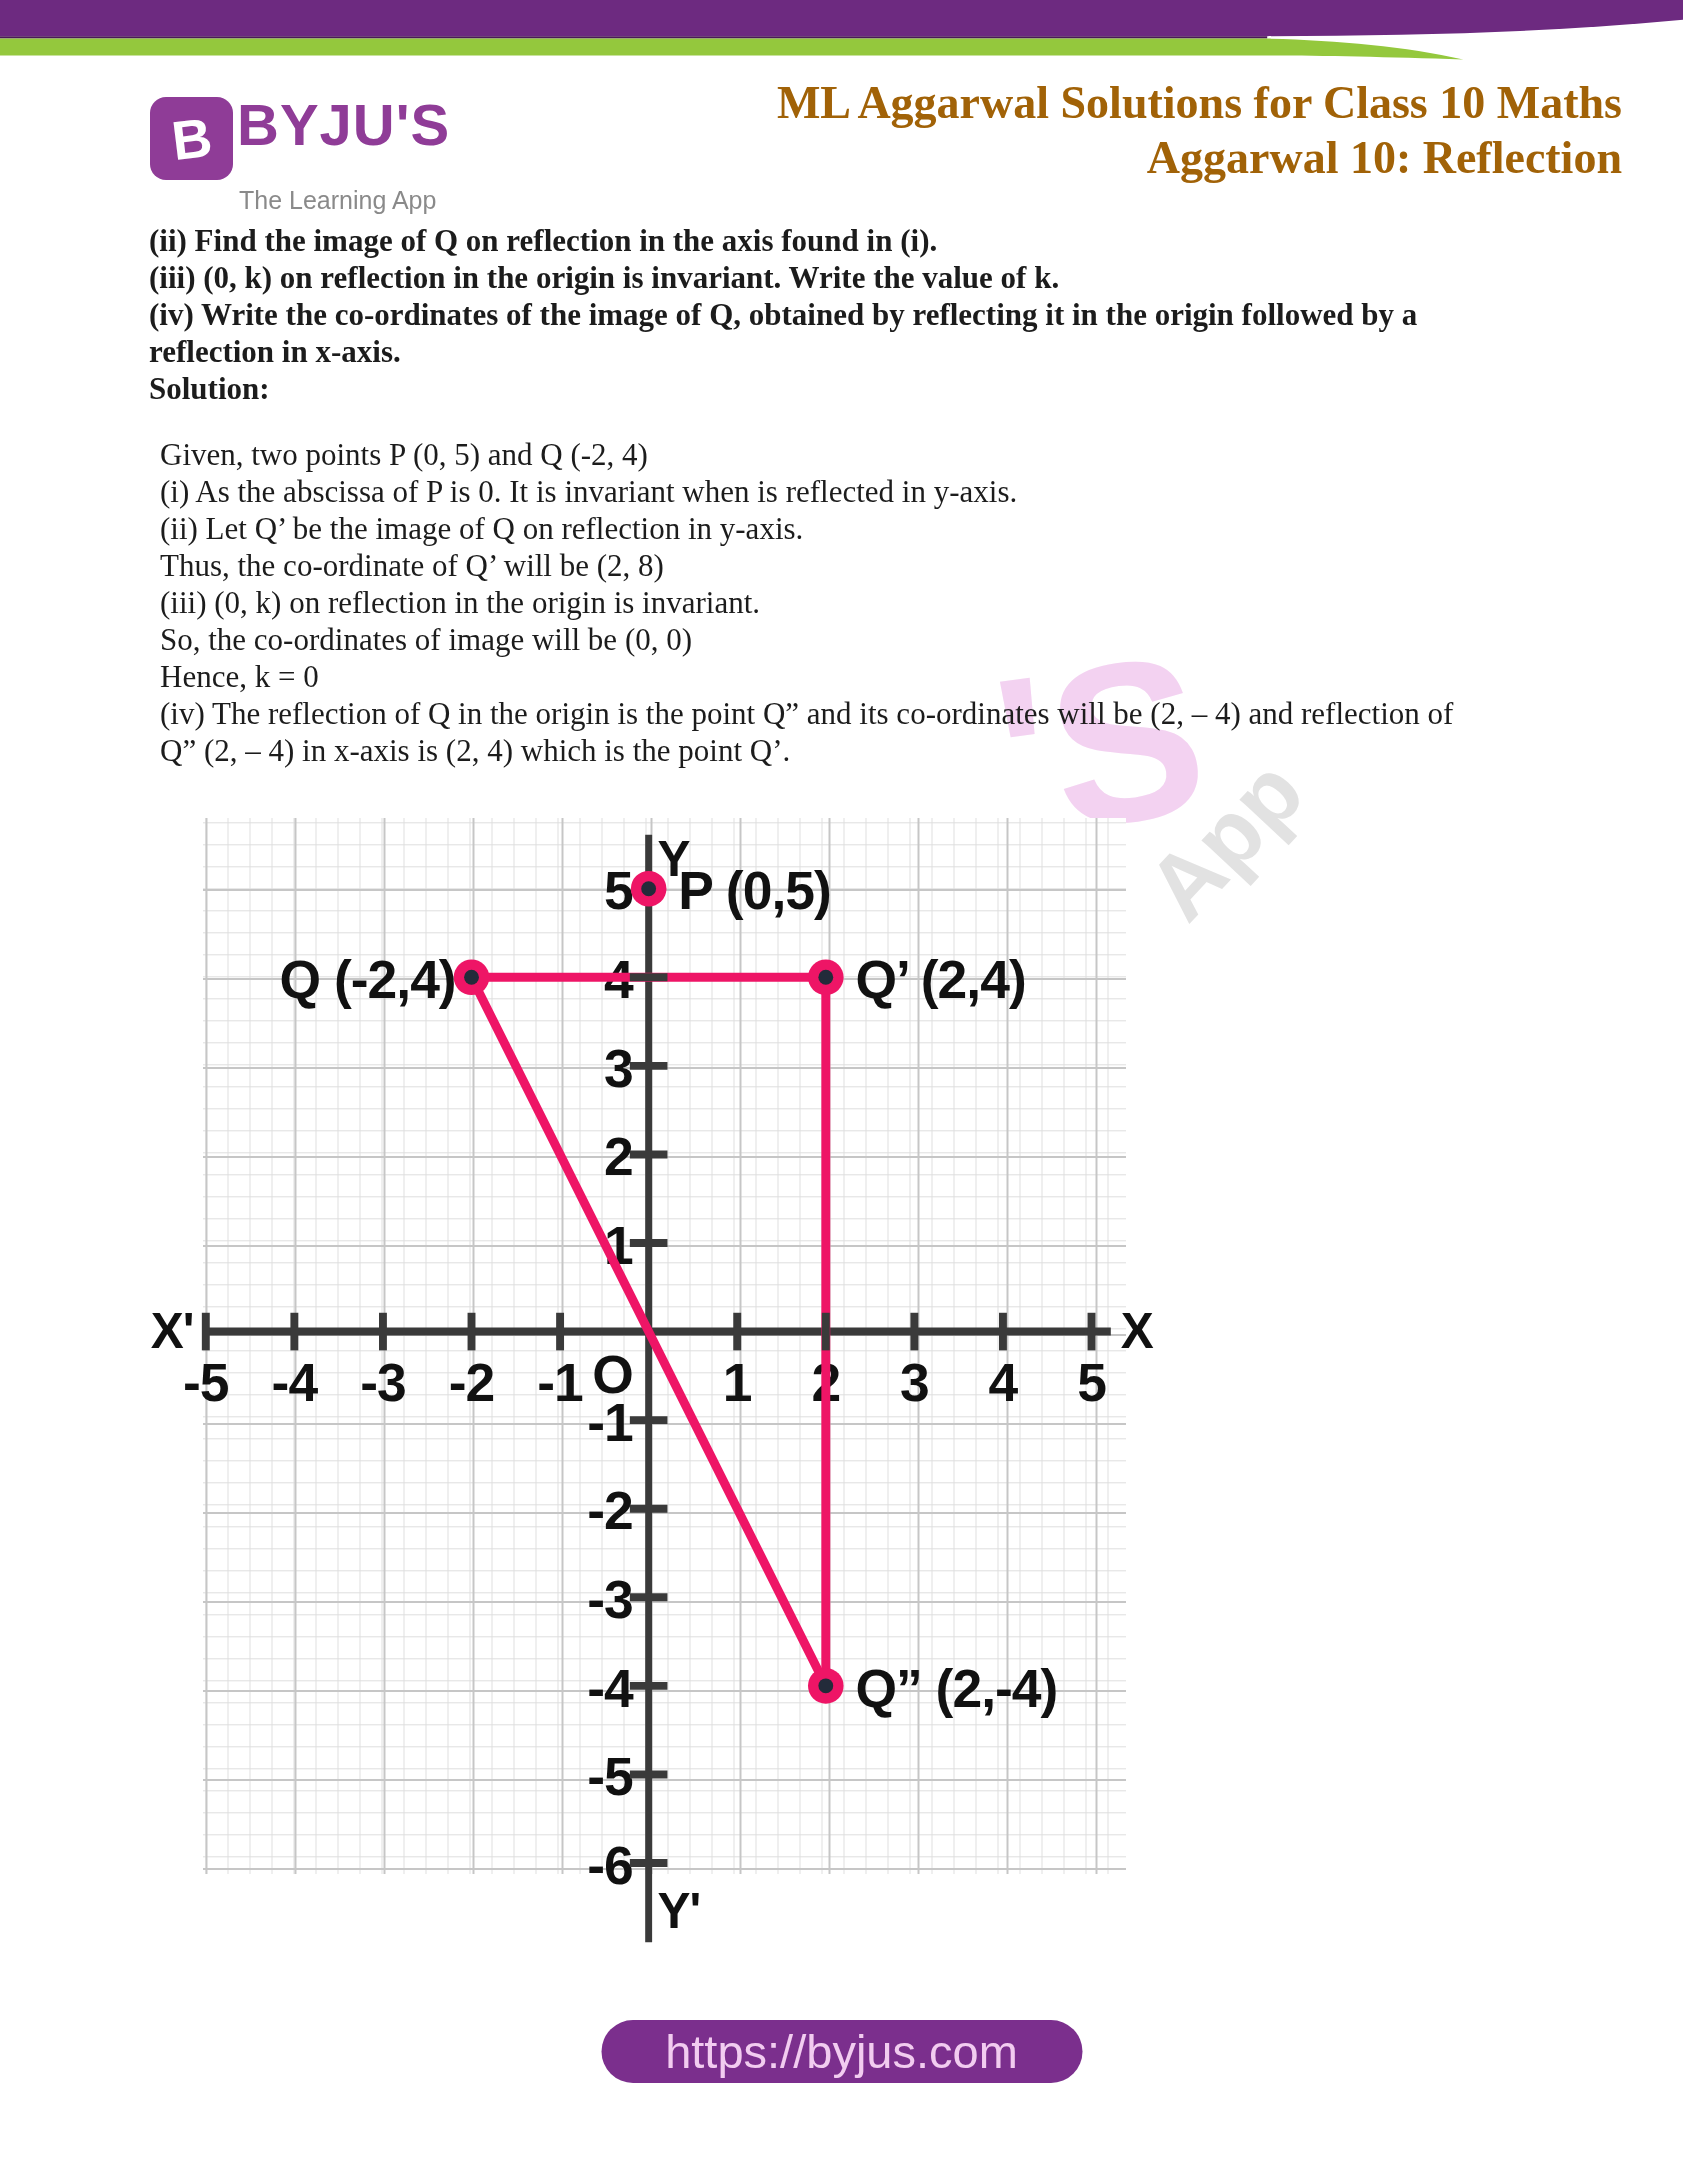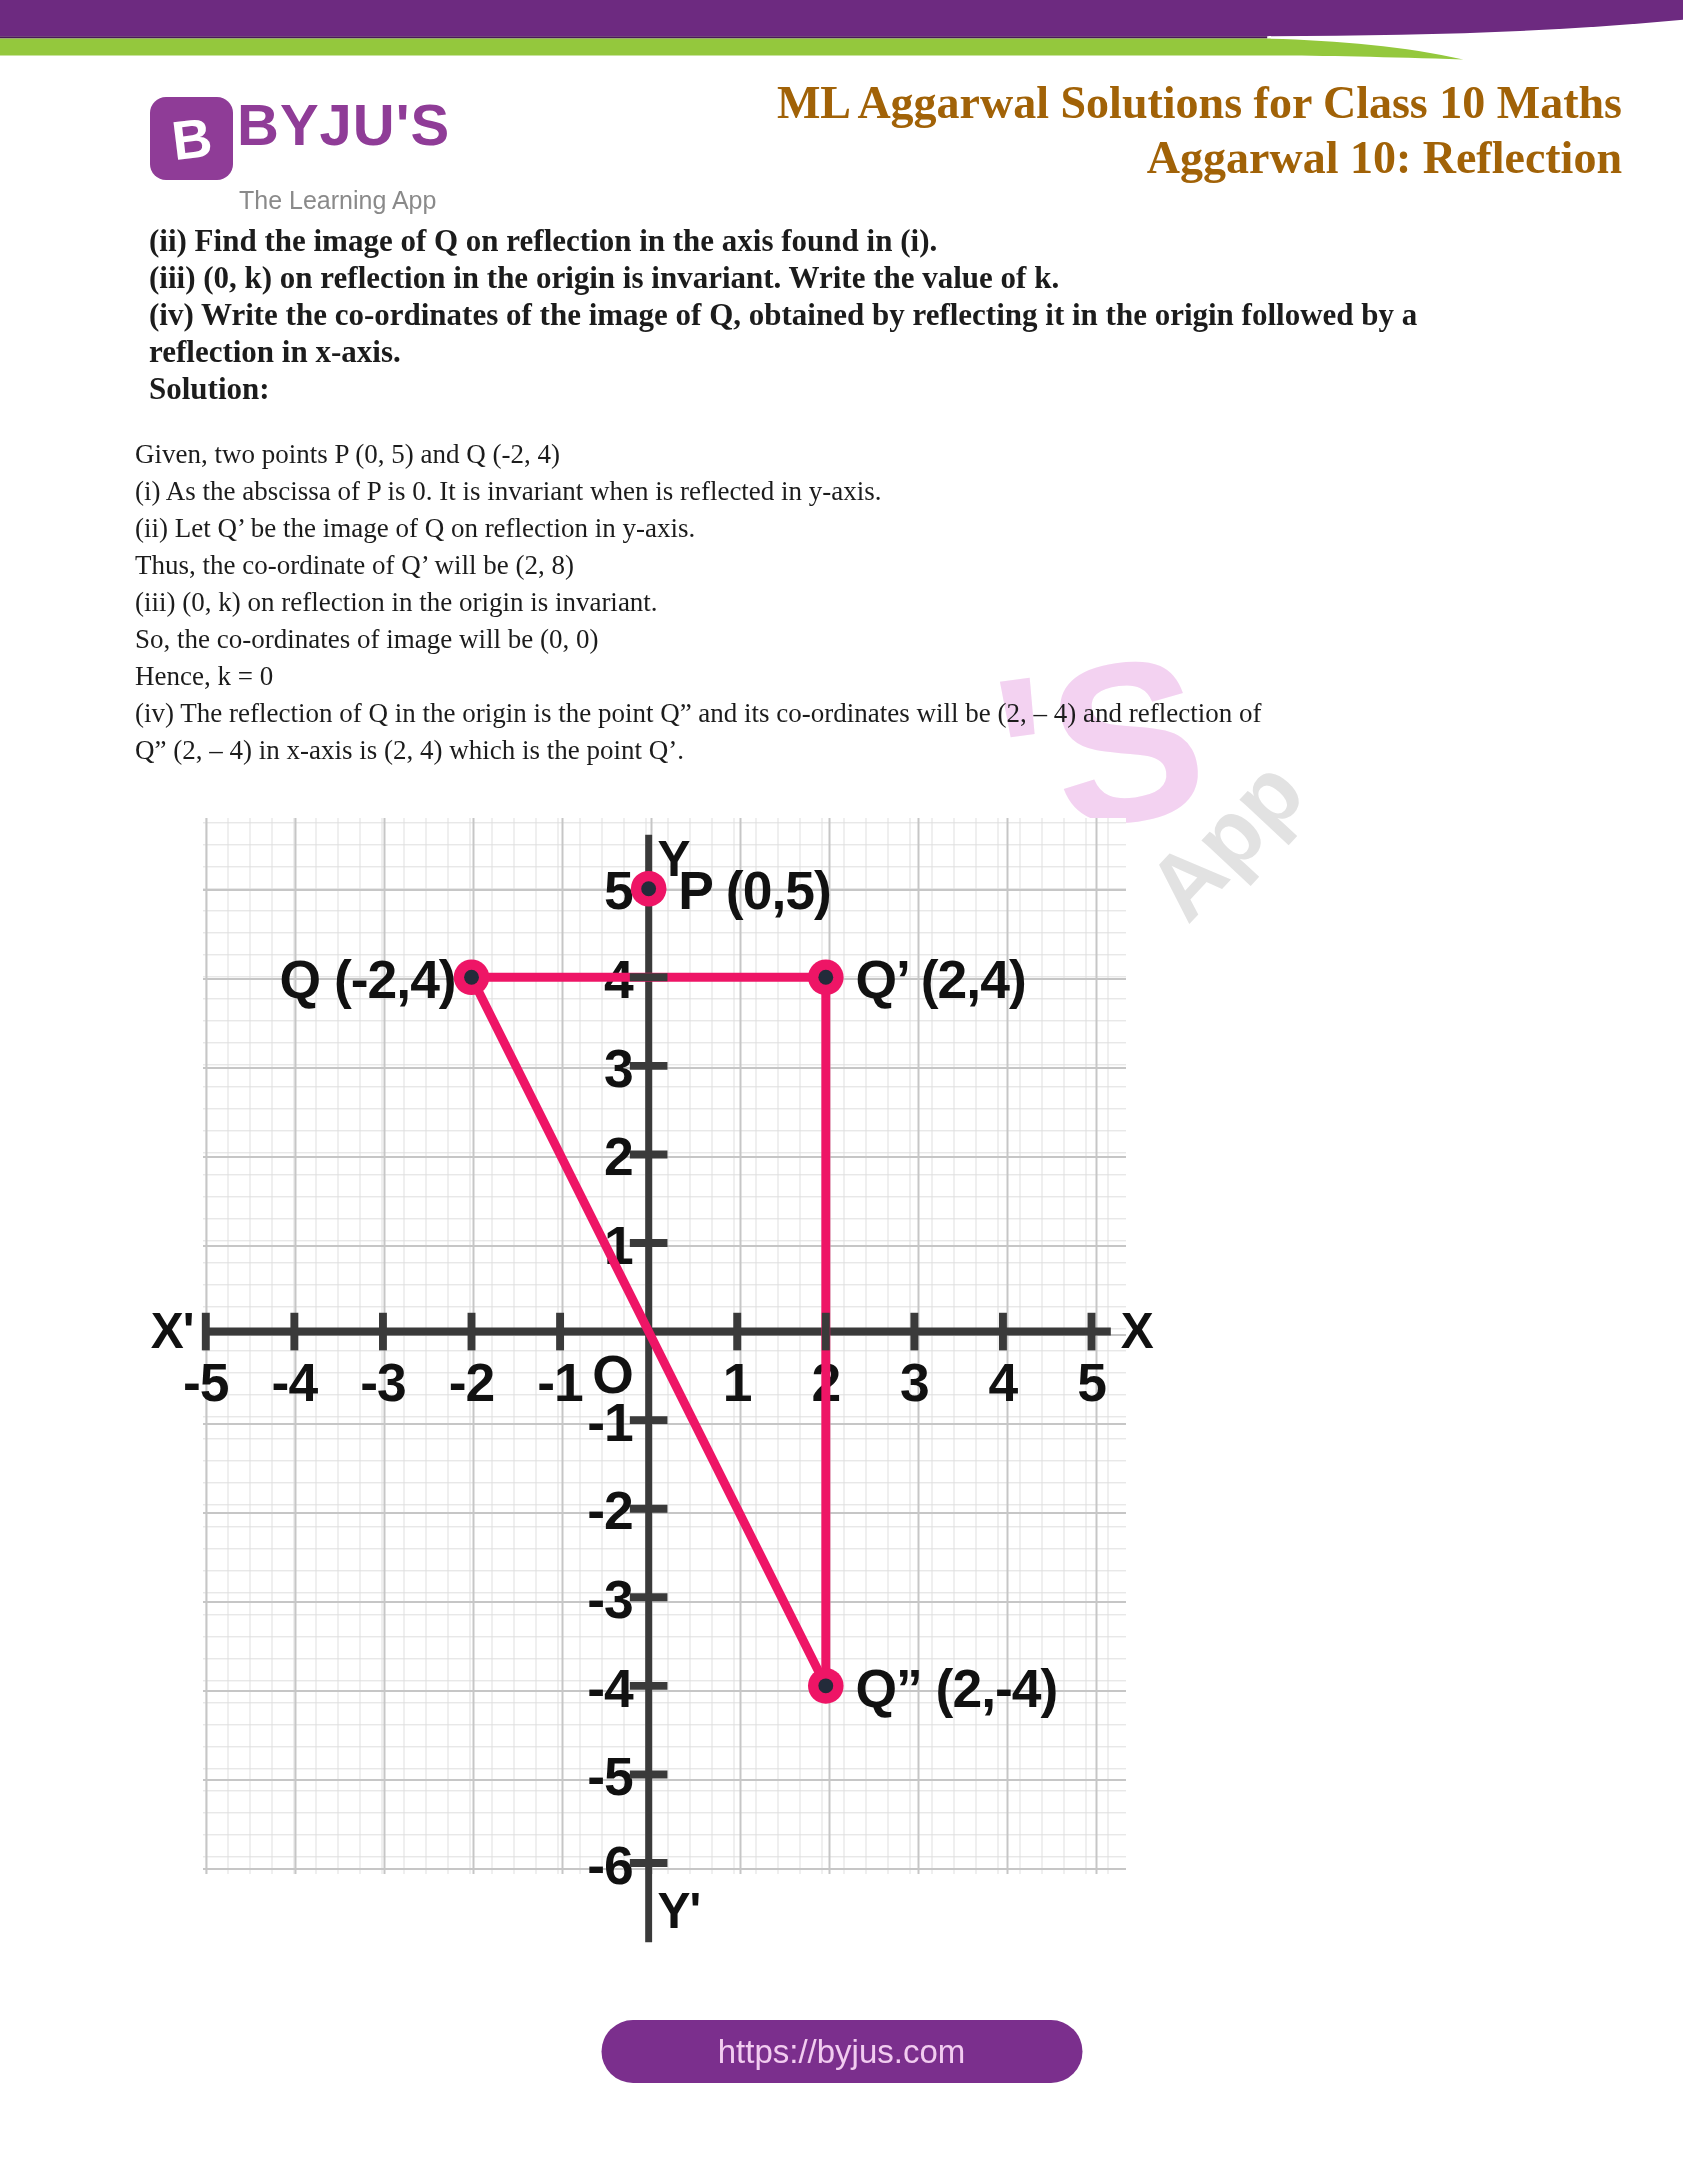--- a/index.html
+++ b/index.html
@@ -19,21 +19,21 @@
             background:var(--brand_purple);display:flex;align-items:center;justify-content:center;}
   .logo-b{font-family:"Liberation Sans",sans-serif;font-weight:bold;font-size:55px;color:#fff;
           transform:rotate(-7deg);}
   .logo-name{position:absolute;left:87px;top:-4px;font-family:"Liberation Sans",sans-serif;
              font-weight:bold;font-size:58px;color:var(--brand_purple);letter-spacing:1px;}
   .logo-tag{position:absolute;left:89px;top:55px;font-family:"Liberation Sans",sans-serif;
             font-size:25px;color:var(--tagline_gray);white-space:nowrap;margin-top:36px;}
   .doc-title{position:absolute;right:61px;top:75px;text-align:right;z-index:3;
              font-weight:bold;font-size:46px;line-height:55px;color:#a16207;}
   .qblock{position:absolute;left:149px;top:222px;z-index:3;font-weight:bold;font-size:31px;line-height:37px;}
-  .sblock{position:absolute;left:135px;top:436px;z-index:3;font-size:27px;line-height:37px;}
+  .sblock{position:absolute;left:160px;top:436px;z-index:3;font-size:31px;line-height:37px;}
   .qblock div,.sblock div{white-space:nowrap;}
   .watermark-s{position:absolute;left:998px;top:616px;z-index:0;font-family:"Liberation Sans",sans-serif;
                font-weight:bold;font-size:226px;color:var(--watermark_pink);transform:rotate(-8deg);}
   .watermark-app{position:absolute;left:1137px;top:788px;z-index:0;font-family:"Liberation Sans",sans-serif;
                font-weight:bold;font-size:91px;color:var(--watermark_gray);transform:rotate(-47deg);}
   #grid{position:absolute;left:203px;top:818px;width:923px;height:1056px;z-index:1;background-color:#fff;
     background-image:
       repeating-linear-gradient(to right, var(--grid_unit) 0 2px, transparent 2px 89px),
       repeating-linear-gradient(to bottom, var(--grid_unit) 0 2px, transparent 2px 89px),
       repeating-linear-gradient(to right, var(--grid_fine) 0 1.4px, transparent 1.4px 22px),
@@ -43,21 +43,21 @@
   #figure-svg .axis{stroke:var(--axis_dark);}
   #figure-svg .tick{stroke:var(--axis_dark);}
   #figure-svg .seg{stroke:var(--accent_pink);stroke-linecap:round;}
   #figure-svg .marker-outer{fill:var(--accent_pink);}
   #figure-svg .marker-core{fill:var(--marker_core);}
   #figure-svg text{font-family:"Liberation Sans",sans-serif;font-weight:bold;fill:#111;
                    font-size:54px;letter-spacing:-1px;}
   #figure-svg text.axisletter{font-size:50px;}
   .pill{position:absolute;left:50%;transform:translateX(-50%);top:2020px;width:481px;height:63px;z-index:3;
         background:var(--pill_bg);border-radius:33px;display:flex;align-items:center;justify-content:center;
-        font-family:"Liberation Sans",sans-serif;font-size:33px;color:var(--pill_text);}
+        font-family:"Liberation Sans",sans-serif;font-size:47px;color:var(--pill_text);}
 </style>
 </head>
 <body>
 
 <div class="page">
 
   <svg class="banner" viewBox="0 0 1700 100" preserveAspectRatio="none">
     <path style="fill:var(--purple_band)" d="M0,0 H1700 V20 C1560,33 1430,36 1280,36.5 L0,36.5 Z"></path>
     <path style="fill:var(--purple_edge)" d="M0,36.5 L1280,36.5 L1280,39 L0,39 Z"></path>
     <path style="fill:var(--green_band)" d="M0,39 H1280 C1350,40.5 1420,47 1478,60 C1400,57.5 1335,56 1280,56 L0,56 Z"></path>

